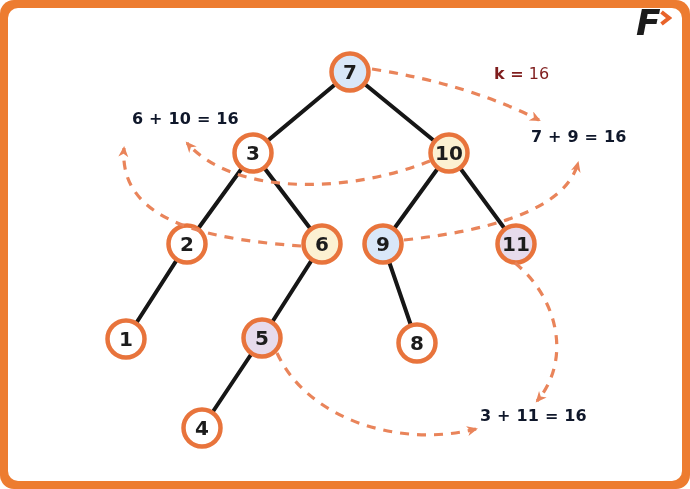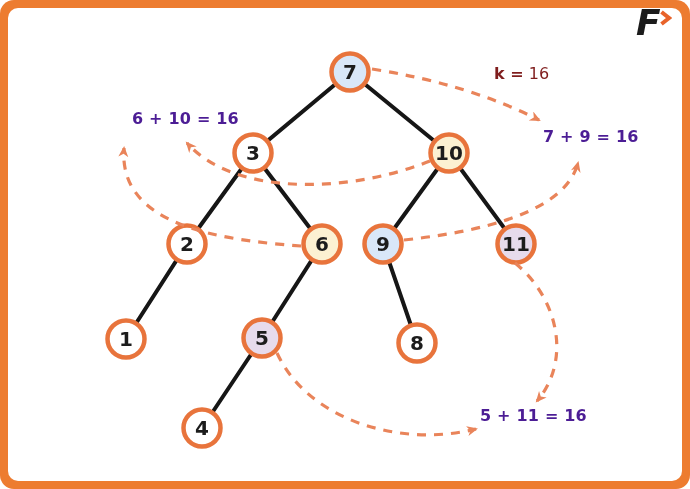--- a/index.html
+++ b/index.html
@@ -7,25 +7,25 @@
     position:relative;width:690px;height:489px;
     background:#ED7C30;border-radius:14px;overflow:hidden;
     font-family:"DejaVu Sans","Liberation Sans",sans-serif;
   }
   .card{
     position:absolute;left:8px;top:8px;right:8px;bottom:8px;
     background:#ffffff;border-radius:10px;
   }
   #diagram-svg{position:absolute;left:0;top:0;width:690px;height:489px;}
   .annotation{
-    position:absolute;font-weight:bold;font-size:16px;color:#4c1d95;
+    position:absolute;font-weight:bold;font-size:16px;color:#0f172a;
     white-space:nowrap;letter-spacing:0.2px;
   }
   #ann-6-10{left:132px;top:109px;}
-  #ann-7-9{left:543px;top:127px;}
+  #ann-7-9{left:531px;top:127px;}
   #ann-5-11{left:480px;top:406px;}
   .k-label{position:absolute;left:494px;top:64px;font-size:16px;color:#7f1d1d;white-space:nowrap;}
   .k-label .k-bold{font-weight:bold;}
   .logo{position:absolute;left:636px;top:5px;display:flex;align-items:flex-start;}
   .logo-f{
     font-size:36px;line-height:1;font-weight:bold;font-style:italic;
     color:#1b1b1b;
   }
   .logo-chevron{margin-top:5px;margin-left:-2px;}
 </style>
@@ -84,21 +84,21 @@
         <text x="516" y="244" dy="0.36em" text-anchor="middle" font-size="20" font-weight="bold" fill="#1c1c1c" font-family="DejaVu Sans, Liberation Sans, sans-serif">11</text>
         <text x="126" y="339" dy="0.36em" text-anchor="middle" font-size="20" font-weight="bold" fill="#1c1c1c" font-family="DejaVu Sans, Liberation Sans, sans-serif">1</text>
         <text x="262" y="338" dy="0.36em" text-anchor="middle" font-size="20" font-weight="bold" fill="#1c1c1c" font-family="DejaVu Sans, Liberation Sans, sans-serif">5</text>
         <text x="417" y="343" dy="0.36em" text-anchor="middle" font-size="20" font-weight="bold" fill="#1c1c1c" font-family="DejaVu Sans, Liberation Sans, sans-serif">8</text>
         <text x="202" y="428" dy="0.36em" text-anchor="middle" font-size="20" font-weight="bold" fill="#1c1c1c" font-family="DejaVu Sans, Liberation Sans, sans-serif">4</text>
       </g>
   </svg>
 
   <div class="annotation" id="ann-6-10">6 + 10 = 16</div>
   <div class="annotation" id="ann-7-9">7 + 9 = 16</div>
-  <div class="annotation" id="ann-5-11">5 + 11 = 16</div>
+  <div class="annotation" id="ann-5-11">3 + 11 = 16</div>
 
   <div class="k-label">
     <span class="k-bold">k =</span>
     <span class="k-val">16</span>
   </div>
 
   <div class="logo">
     <span class="logo-f">F</span>
     <span class="logo-chevron">
       <svg width="13" height="16" viewBox="0 0 13 16">

